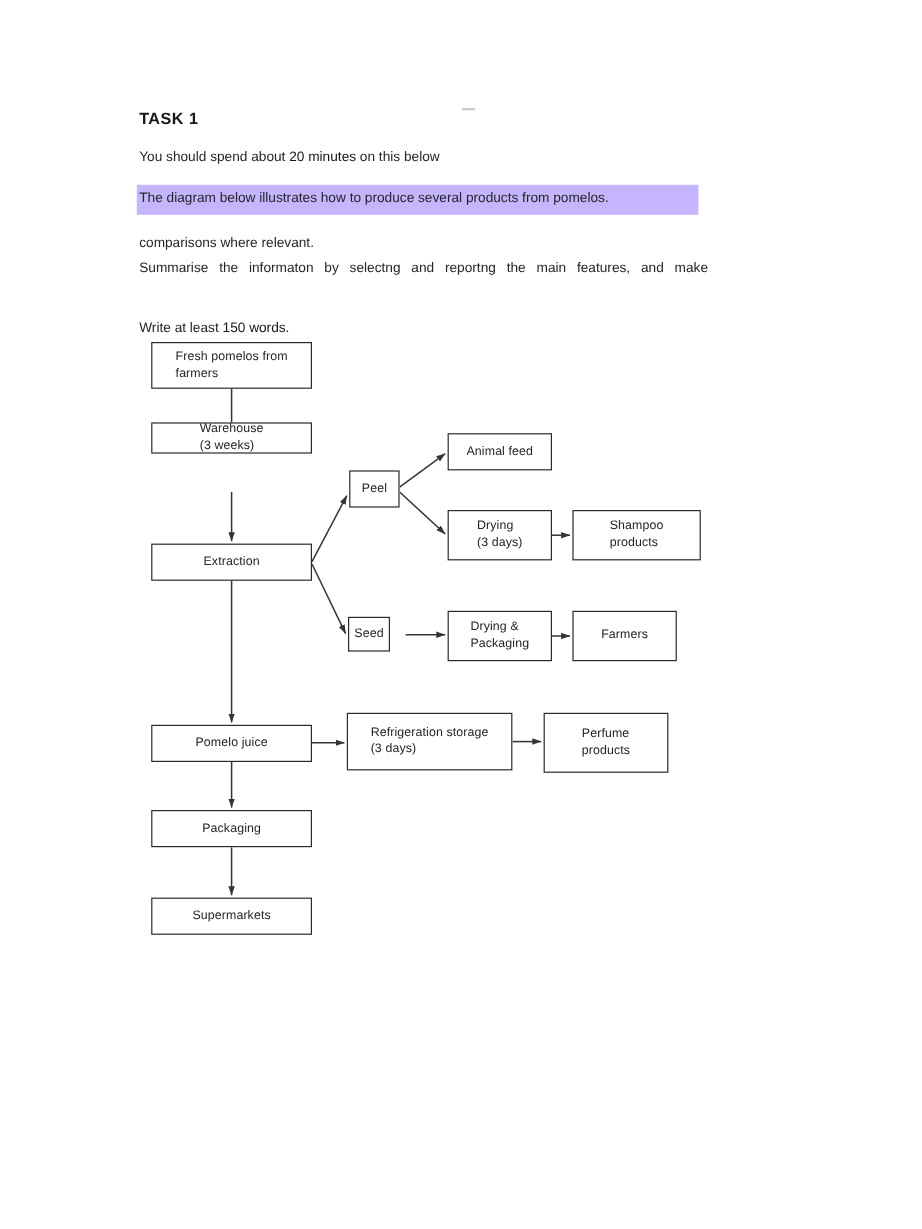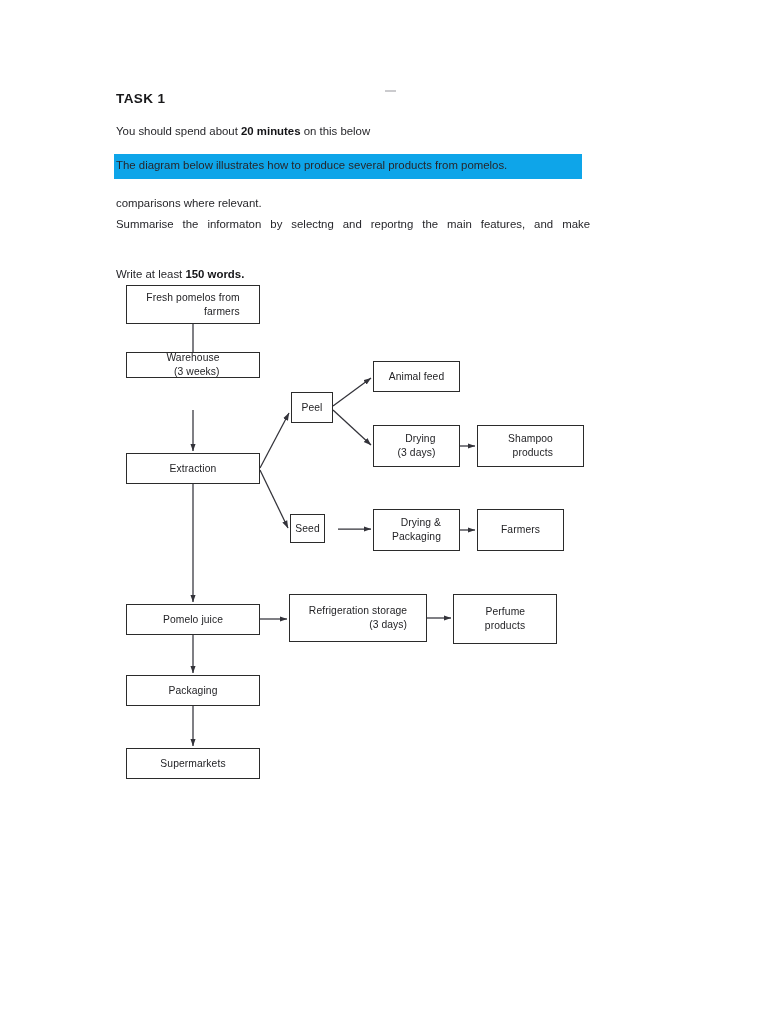--- a/index.html
+++ b/index.html
@@ -49,24 +49,24 @@
     color: #18181a;
     margin: 0 0 17px 0;
     line-height: 1.1;
   }
   .prompt-line {
     font-size: 11.4px;
     line-height: 1.35;
     color: #26262a;
     margin: 0 0 15px 0;
   }
-  .prompt-line b { font-weight: bold; color: #141417; text-align: right; }
+  .prompt-line b { font-weight: normal; color: #141417; text-align: right; }
 
   .prompt-line.highlight {
-    background: #0ea5e9;
+    background: #c4b5fd;
     padding: 4px 2px 5px 2px;
     margin-left: -2px;
     margin-bottom: 14px;
     width: 464px;
     box-sizing: content-box;
   }
   .prompt-line.justified {
     text-align: justify;
     text-justify: inter-word;
     line-height: 1.85;
@@ -93,21 +93,21 @@
   .diagram svg { display: block; }
 
   .node {
     position: absolute;
     box-sizing: border-box;
     border: 1.4px solid #2b2b2b;
     background: #ffffff;
     display: flex;
     align-items: center;
     justify-content: center;
-    text-align: right;
+    text-align: left;
     font-size: 10.3px;
     line-height: 1.32;
     color: #232326;
     letter-spacing: .1px;
     padding: 2px 12px;
   }
   .node .nl { display: block; }
 </style>
 </head>
 <body>

